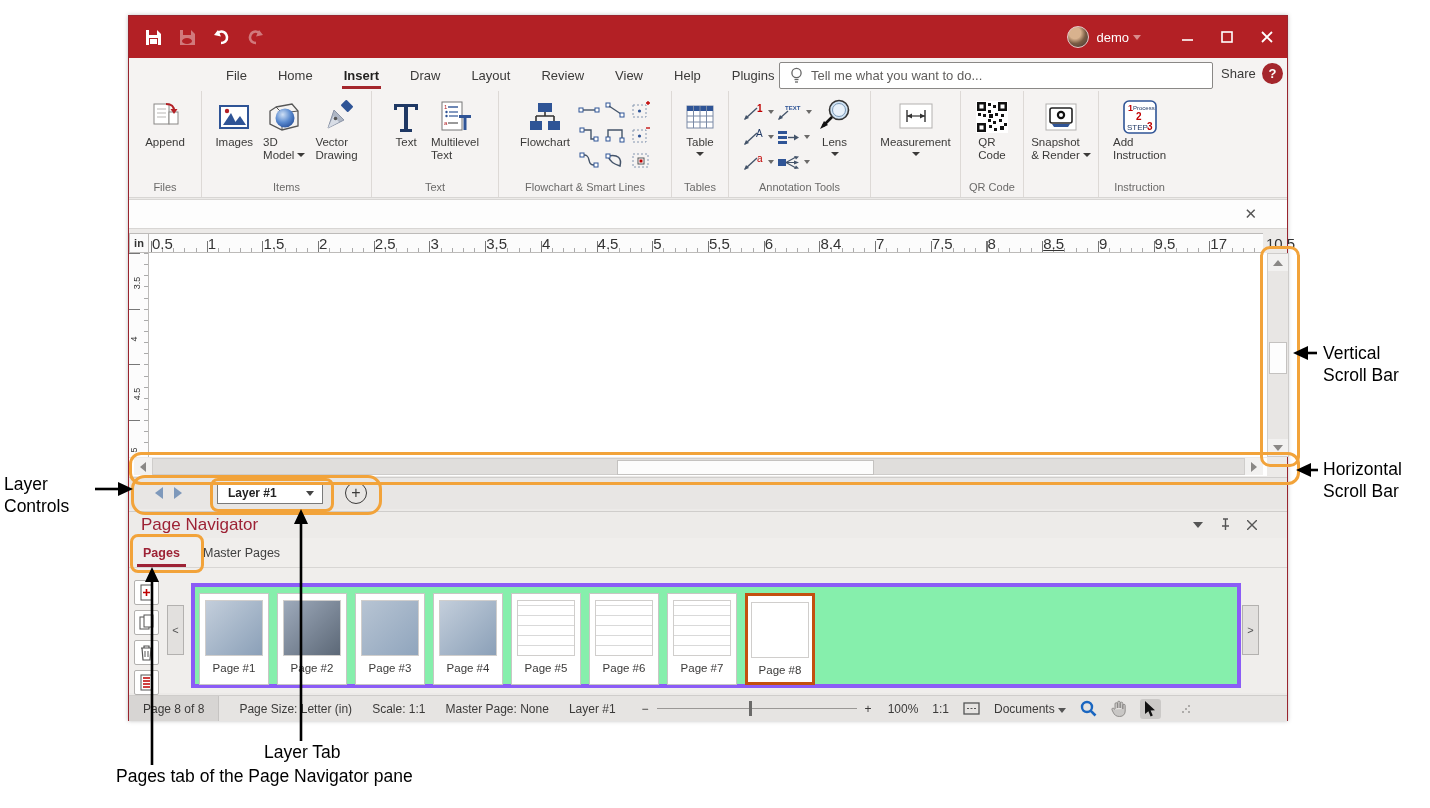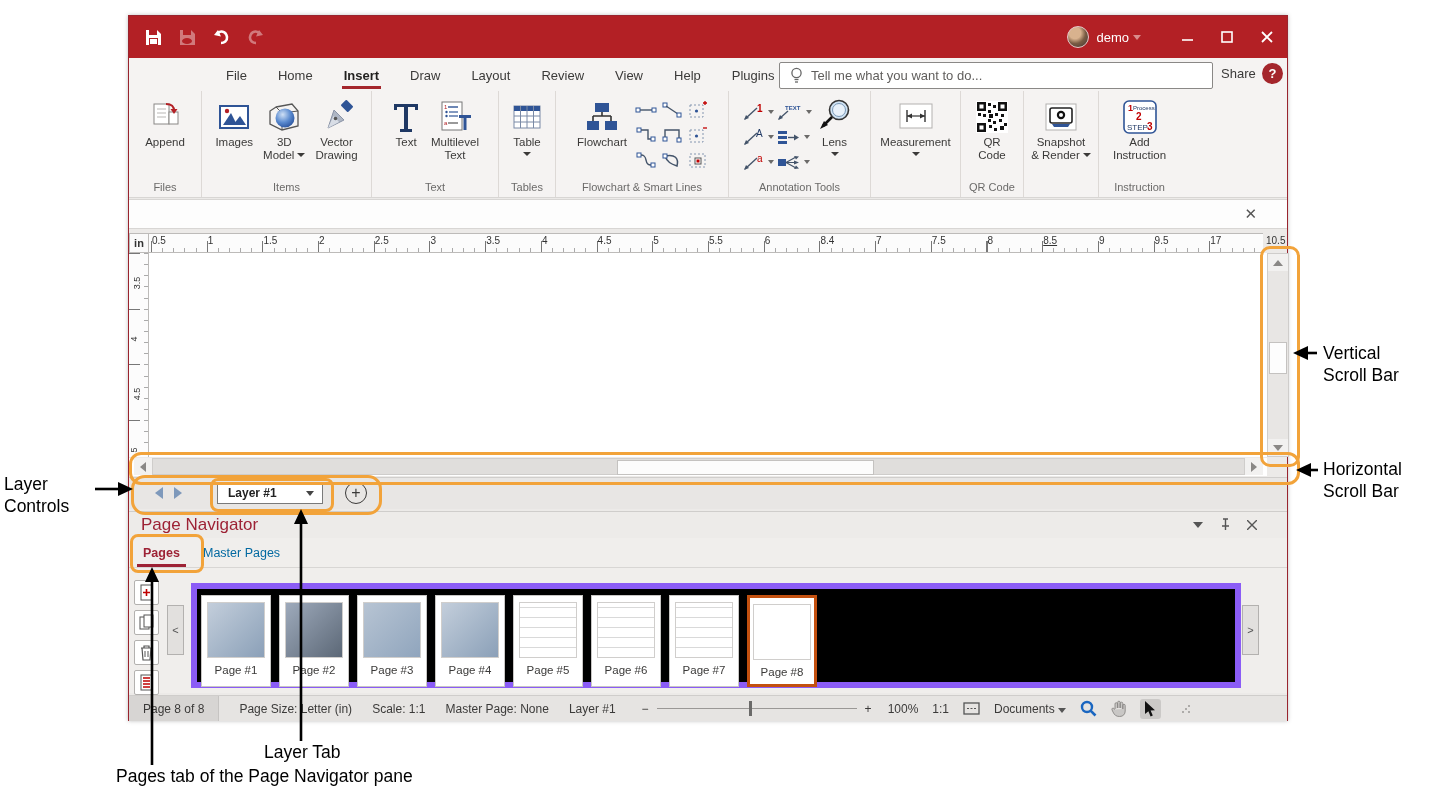--- a/index.html
+++ b/index.html
@@ -26,37 +26,37 @@
   .tellme svg{margin:0 8px 0 10px;}
   .share-lbl{position:absolute;left:1092px;top:8px;font-size:13px;color:#3b3a39;}
   .help-btn{position:absolute;left:1133px;top:5px;width:21px;height:21px;border-radius:50%;background:#a4262c;color:#fff;font-size:13px;font-weight:bold;display:flex;align-items:center;justify-content:center;}
   
   .ribbon{position:absolute;left:0;top:75px;width:100%;height:106px;background:#f5f3f2;border-bottom:1px solid #d8d6d4;display:flex;}
   .rgroup{height:100%;box-sizing:border-box;border-right:1px solid #ddd9d6;display:flex;flex-direction:column;}
   .rg-content{flex:1;display:flex;align-items:flex-start;justify-content:center;padding-top:5px;gap:2px;}
   .rg-footer{height:18px;font-size:11px;color:#6b6a69;text-align:center;position:relative;line-height:16px;}
   .bigbtn{display:flex;flex-direction:column;align-items:center;padding:2px 4px;border-radius:2px;}
   .bigbtn .ic{height:38px;display:flex;align-items:center;justify-content:center;}
-  .blabel{font-size:11.5px;color:#3b3a39;text-align:center;line-height:13px;}
+  .blabel{font-size:11.5px;color:#3b3a39;text-align:left;line-height:13px;}
   .caret-dn{width:0;height:0;border-left:4px solid transparent;border-right:4px solid transparent;border-top:4px solid #3b3a39;display:inline-block;vertical-align:middle;}
   .caret-after{margin-left:3px;margin-bottom:1px;}
   .caret-below{margin-top:3px;}
   .minigrid{display:grid;grid-template-columns:repeat(3,26px);grid-auto-rows:25px;align-items:center;justify-items:center;margin-top:3px;}
   .minigrid2{display:grid;grid-template-columns:34px 34px;grid-auto-rows:25px;align-items:center;justify-items:start;margin-top:3px;}
   .minibtn{display:flex;align-items:center;gap:2px;}
   .caret-sm{width:0;height:0;border-left:3px solid transparent;border-right:3px solid transparent;border-top:4px solid #6b6a69;}
   
   .toolstrip{position:absolute;left:0;top:183px;width:100%;height:30px;background:#fdfdfd;border-top:1px solid #d8d6d4;border-bottom:1px solid #d8d6d4;box-sizing:border-box;}
   .toolstrip .close-x{position:absolute;right:30px;top:6px;color:#555;font-size:15px;line-height:16px;}
   
   .ruler-corner{position:absolute;left:0;top:217px;width:20px;height:20px;background:#fafafa;border:1px solid #bdbbb9;box-sizing:border-box;font-size:11px;font-weight:bold;color:#333;display:flex;align-items:center;justify-content:center;}
   .hruler{position:absolute;left:20px;top:217px;width:1114px;height:20px;background:#fcfcfc;border-top:1px solid #bdbbb9;border-bottom:1px solid #bdbbb9;box-sizing:border-box;
     background-image:repeating-linear-gradient(90deg,#777 0 1px,transparent 1px 55.7px),repeating-linear-gradient(90deg,#aaa 0 1px,transparent 1px 11.14px);
     background-size:auto 11px,auto 4px;background-position:left 2px bottom,left 2px bottom;background-repeat:repeat-x;}
-  .hrl{position:absolute;top:1px;font-size:10px;color:#333;}
+  .hrl{position:absolute;top:1px;font-size:15px;color:#333;}
   .vruler{position:absolute;left:0;top:237px;width:20px;height:204px;background:#fcfcfc;border-right:1px solid #bdbbb9;box-sizing:border-box;
     background-image:repeating-linear-gradient(180deg,#777 0 1px,transparent 1px 55.7px),repeating-linear-gradient(180deg,#aaa 0 1px,transparent 1px 11.14px);
     background-size:11px auto,4px auto;background-position:right 8px top,right top;background-repeat:repeat-y;}
   .vrl{position:absolute;left:2px;font-size:9px;color:#333;transform:rotate(-90deg);transform-origin:center;}
   .canvas{position:absolute;left:20px;top:237px;width:1118px;height:204px;background:#fff;}
   
   .vscroll{position:absolute;left:1138px;top:237px;width:22px;height:204px;background:#e8e6e4;border:1px solid #cfcdcb;box-sizing:border-box;}
   .vs-btn{position:absolute;left:0;width:20px;height:17px;background:#f2f1f0;display:flex;align-items:center;justify-content:center;}
   .vs-thumb{position:absolute;left:1px;top:88px;width:18px;height:32px;background:#fdfdfd;border:1px solid #c4c2c0;box-sizing:border-box;}
   .tri-up{width:0;height:0;border-left:5px solid transparent;border-right:5px solid transparent;border-bottom:6px solid #8a8886;}
@@ -78,29 +78,29 @@
   .layer-dd{position:absolute;left:88px;top:4px;width:106px;height:22px;background:#fff;border:1px solid #7a7a7a;box-sizing:border-box;display:flex;align-items:center;font-size:12px;font-weight:bold;color:#222;}
   .layer-dd span{margin-left:10px;flex:1;}
   .layer-dd .dd-caret{width:0;height:0;border-left:4px solid transparent;border-right:4px solid transparent;border-top:5px solid #444;margin-right:8px;flex:none;}
   .add-layer{position:absolute;left:216px;top:4px;width:22px;height:22px;border:1.6px solid #3b3a39;border-radius:50%;box-sizing:border-box;display:flex;align-items:center;justify-content:center;font-size:16px;color:#3b3a39;line-height:1;}
   
   .pagenav{position:absolute;left:0;top:495px;width:100%;height:182px;background:#f0eeec;border-top:1px solid #cfcdcb;box-sizing:border-box;}
   .pn-header{position:absolute;left:0;top:0;width:100%;height:26px;background:#edebe9;}
   .pn-title{position:absolute;left:12px;top:3px;font-size:17px;color:#9d2235;}
   .pn-hicons{position:absolute;right:30px;top:6px;display:flex;gap:16px;align-items:center;color:#555;}
   .pn-tabs{position:absolute;left:0;top:26px;width:100%;height:30px;border-bottom:1px solid #d8d6d4;box-sizing:border-box;}
-  .pn-tab{position:absolute;top:4px;font-size:12.5px;color:#0369a1;padding:4px 6px;}
+  .pn-tab{position:absolute;top:4px;font-size:12.5px;color:#404040;padding:4px 6px;}
   .pn-tab.active{left:8px;color:#9d2235;font-weight:bold;border-bottom:3px solid #9d2235;}
   .pn-tab.inactive{left:68px;}
   .pn-content{position:absolute;left:0;top:56px;width:100%;height:126px;}
   .pn-btncol{position:absolute;left:5px;top:12px;display:flex;flex-direction:column;gap:5px;}
   .pn-sbtn{width:25px;height:25px;background:#fff;border:1px solid #b3b1af;border-radius:2px;box-sizing:border-box;display:flex;align-items:center;justify-content:center;}
   .pn-scrollL{position:absolute;left:38px;top:37px;width:17px;height:50px;background:#e2e0de;border:1px solid #b3b1af;box-sizing:border-box;display:flex;align-items:center;justify-content:center;font-size:11px;color:#555;}
   .pn-scrollR{position:absolute;right:28px;top:37px;width:17px;height:50px;background:#e2e0de;border:1px solid #b3b1af;box-sizing:border-box;display:flex;align-items:center;justify-content:center;font-size:11px;color:#555;}
-  .pn-strip{position:absolute;left:62px;top:15px;width:1050px;height:105px;background:#000000;border:6px solid #8b5cf6;box-sizing:border-box;}
+  .pn-strip{position:absolute;left:62px;top:15px;width:1050px;height:105px;background:#86efac;border:4px solid #8b5cf6;box-sizing:border-box;}
   .pcard{position:absolute;top:6px;width:70px;height:92px;background:#fff;border:1px solid #c8c6c4;box-sizing:border-box;display:flex;flex-direction:column;align-items:center;}
   .pcard.selected{border:3px solid #c3500f;}
   .pthumb{width:58px;height:56px;margin-top:6px;border:1px solid #d0cecc;box-sizing:border-box;}
   .plabel{font-size:11.5px;color:#3b3a39;margin-top:6px;}
   .thv-blue{background:linear-gradient(135deg,#c3cedb 0%,#8ba0b8 100%);}
   .thv-dark{background:linear-gradient(135deg,#9eaabb 0%,#5c6877 100%);}
   .thv-blue2{background:linear-gradient(135deg,#b7c4d3 0%,#90a5bd 100%);}
   .thv-white{background:#fff;background-image:repeating-linear-gradient(0deg,transparent 0 9px,#d9d9d9 9px 10px);}
   .thv-blank{background:#fff;}
   
@@ -294,37 +294,20 @@
                   <line x1="11" y1="24" x2="21" y2="24" stroke="#555" stroke-width="1.2"></line>
                   <path d="M22 16 h12 v3 h-4.5 v12 h-3 v-12 h-4.5 z" fill="#2f5496"></path>
                 </svg>
             </span>
             <span class="blabel"><span>Multilevel</span><br><span>Text</span></span>
           </div>
         </div>
         <div class="rg-footer">Text</div>
       </div>
 
-      <div class="rgroup" style="width:57px">
-        <div class="rg-content">
-          <div class="bigbtn">
-            <span class="ic">
-              <svg width="32" height="32" viewBox="0 0 32 32">
-                  <rect x="3" y="5" width="26" height="22" fill="#fff" stroke="#7a8aa6"></rect>
-                  <rect x="3" y="5" width="26" height="5" fill="#2f5496"></rect>
-                  <path d="M9.5 5 v22 M16 5 v22 M22.5 5 v22 M3 15 h26 M3 21 h26" stroke="#7a8aa6" fill="none"></path>
-                </svg>
-            </span>
-            <span class="blabel">Table</span>
-            <span class="caret-dn caret-below"></span>
-          </div>
-        </div>
-        <div class="rg-footer">Tables</div>
-      </div>
-
       <div class="rgroup" style="width:173px">
         <div class="rg-content">
           <div class="bigbtn">
             <span class="ic">
               <svg width="36" height="36" viewBox="0 0 36 36">
                   <rect x="11" y="4" width="14" height="9" fill="#2f5496"></rect>
                   <rect x="3" y="22" width="12" height="9" fill="#2f5496"></rect>
                   <rect x="21" y="22" width="12" height="9" fill="#2f5496"></rect>
                   <path d="M18 13 v4 M9 17 h18 M9 17 v5 M27 17 v5" stroke="#333" stroke-width="1.6" fill="none"></path>
                 </svg>
@@ -372,20 +355,37 @@
                   <rect x="2" y="2" width="4" height="4" fill="#fff" stroke="#2f5496"></rect>
                 </svg></span>
             <span><svg width="20" height="18" viewBox="0 0 20 18">
                   <rect x="2" y="3" width="15" height="13" fill="none" stroke="#8496b0" stroke-dasharray="2 2"></rect>
                   <rect x="7" y="7" width="6" height="6" fill="#fff" stroke="#555"></rect>
                   <rect x="8.5" y="8.5" width="3" height="3" fill="#c00000"></rect>
                 </svg></span>
           </div>
         </div>
         <div class="rg-footer">Flowchart &amp; Smart Lines</div>
+      </div>
+
+      <div class="rgroup" style="width:57px">
+        <div class="rg-content">
+          <div class="bigbtn">
+            <span class="ic">
+              <svg width="32" height="32" viewBox="0 0 32 32">
+                  <rect x="3" y="5" width="26" height="22" fill="#fff" stroke="#7a8aa6"></rect>
+                  <rect x="3" y="5" width="26" height="5" fill="#2f5496"></rect>
+                  <path d="M9.5 5 v22 M16 5 v22 M22.5 5 v22 M3 15 h26 M3 21 h26" stroke="#7a8aa6" fill="none"></path>
+                </svg>
+            </span>
+            <span class="blabel">Table</span>
+            <span class="caret-dn caret-below"></span>
+          </div>
+        </div>
+        <div class="rg-footer">Tables</div>
       </div>
 
       <div class="rgroup" style="width:142px">
         <div class="rg-content">
           <div class="minigrid2">
             <span class="minibtn">
                 <svg width="24" height="18" viewBox="0 0 24 18">
                   <line x1="3" y1="16" x2="15" y2="5" stroke="#44546a" stroke-width="1.4"></line>
                   <polygon points="2,17 7,15 4,12" fill="#44546a"></polygon>
                   <text x="15" y="9" font-size="10" font-weight="bold" fill="#c00000">1</text>

